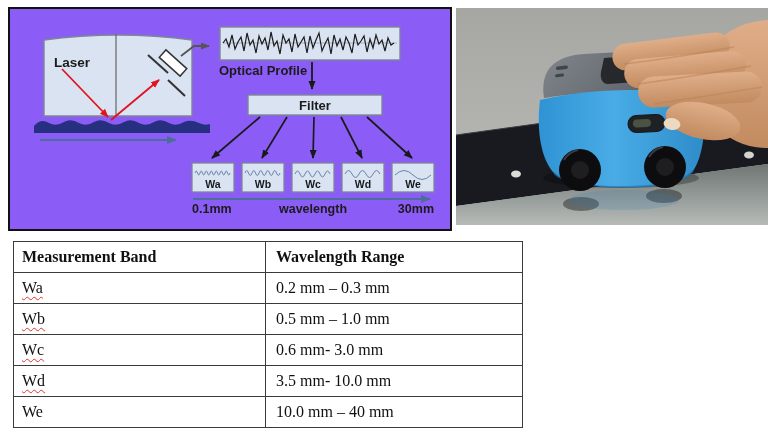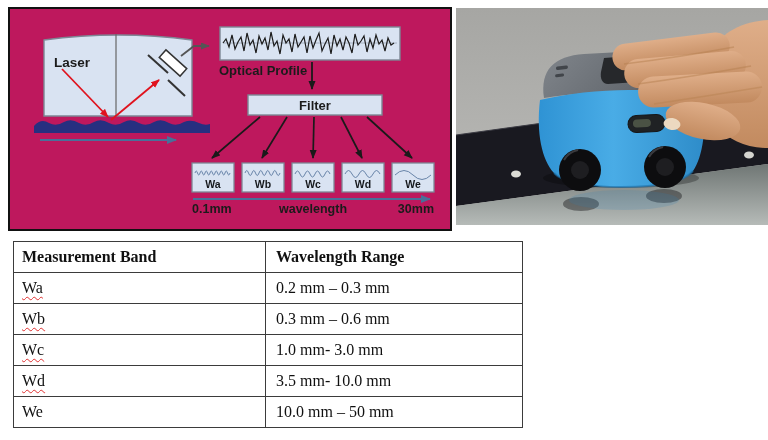--- a/index.html
+++ b/index.html
@@ -1,19 +1,19 @@
 <!DOCTYPE html>
 <html><head>
 <meta charset="utf-8">
 <style>
   html,body{margin:0;padding:0;background:#ffffff;}
   body{width:768px;height:440px;position:relative;overflow:hidden;
        font-family:"Liberation Sans",sans-serif;}
   .diagram-panel{position:absolute;left:8px;top:7px;width:444px;height:224px;
-       border:2px solid #111;box-sizing:border-box;background:#be185d;}
+       border:2px solid #111;box-sizing:border-box;background:#8b5cf6;}
   .photo-panel{position:absolute;left:456px;top:8px;width:312px;height:217px;}
   .band-table{position:absolute;left:13px;top:241px;border-collapse:collapse;
        table-layout:fixed;width:509px;font-family:"Liberation Serif",serif;color:#101010;}
   .band-table td,.band-table th{border:1px solid #3b3b3b;height:30px;
        text-align:left;vertical-align:middle;font-size:16px;padding:0 4px 0 8px;}
   .band-table th{font-weight:bold;}
   .band-table td.range,.band-table th.range{padding-left:10px;font-family:Liberation Serif, serif;}
   .band-table col.c1{width:252px;} .band-table col.c2{width:257px;}
   .sq{text-decoration:underline wavy #e03131;text-decoration-thickness:1px;text-underline-offset:3px;}
   svg text{font-family:"Liberation Sans",sans-serif;}
@@ -220,28 +220,28 @@
       <tr>
     <th><span>Measurement Band</span></th>
     <th class="range"><span>Wavelength Range</span></th>
   </tr>
   <tr>
     <td><span class="sq">Wa</span></td>
     <td class="range"><span>0.2 mm – 0.3 mm</span></td>
   </tr>
   <tr>
     <td><span class="sq">Wb</span></td>
-    <td class="range"><span>0.3 mm – 0.6 mm</span></td>
+    <td class="range"><span>0.5 mm – 1.0 mm</span></td>
   </tr>
   <tr>
     <td><span class="sq">Wc</span></td>
-    <td class="range"><span>1.0 mm- 3.0 mm</span></td>
+    <td class="range"><span>0.6 mm- 3.0 mm</span></td>
   </tr>
   <tr>
     <td><span class="sq">Wd</span></td>
     <td class="range"><span>3.5 mm- 10.0 mm</span></td>
   </tr>
   <tr>
     <td><span>We</span></td>
-    <td class="range"><span>10.0 mm – 50 mm</span></td>
+    <td class="range"><span>10.0 mm – 40 mm</span></td>
   </tr>
 </tbody>
   </table>
 
 </body></html>

